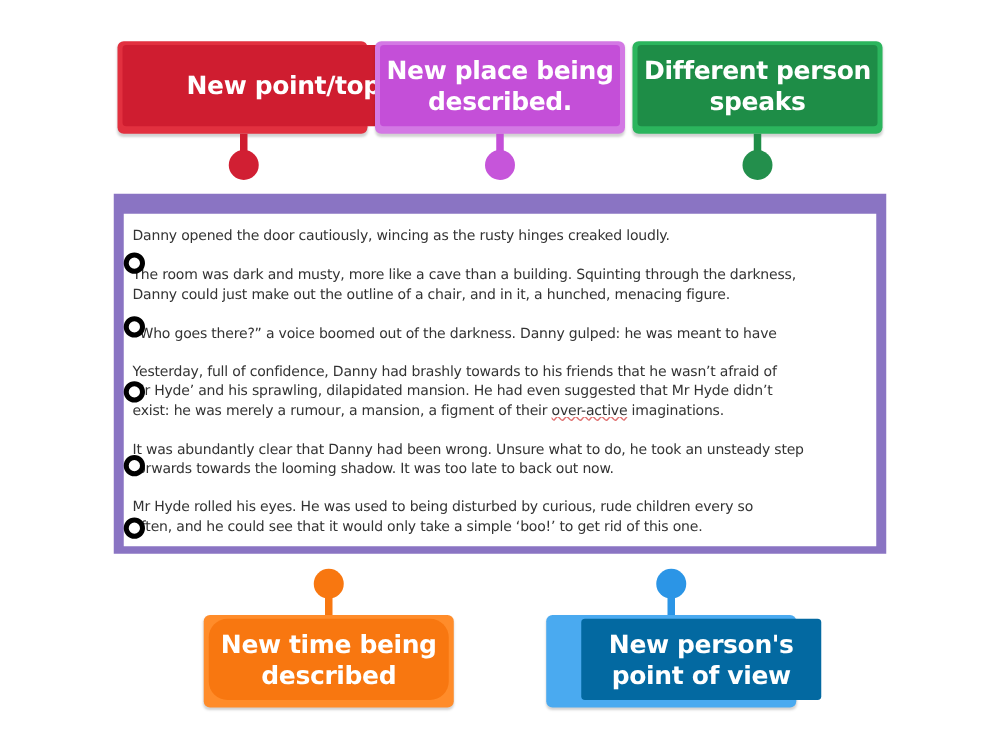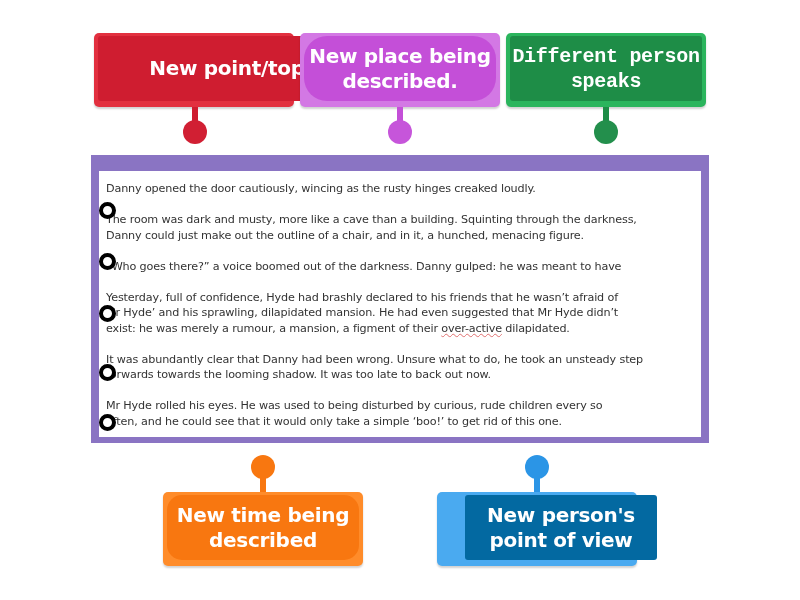--- a/index.html
+++ b/index.html
@@ -28,23 +28,23 @@
     font-size: 20px;
     line-height: 25px;
     letter-spacing: -0.3px;
   }
   .stem { position: absolute; width: 6px; }
   .dot { position: absolute; width: 24px; height: 24px; border-radius: 50%; }
 
   .red .label-box, .red.label-box { background: #e2303f; }
   .red .label-inner { background: #cf1d30; padding-left: 42px; }
   .purple.label-box { background: #d378e4; }
-  .purple .label-inner { background: #c44fd8; border-radius: 23px; }
+  .purple .label-inner { background: #c44fd8; }
   .green.label-box { background: #2bb55d; }
-  .green .label-inner { background: #1e8d47; font-family: Liberation Mono, monospace; }
+  .green .label-inner { background: #1e8d47; }
   .orange.label-box { background: #ff8c2a; }
   .orange .label-inner { background: #f87710; border-radius: 15px; }
   .blue.label-box { background: #4aaaf0; }
   .blue .label-inner { background: #0369a1; margin-left: 24px; }
 
   .panel {
     position: absolute; left: 91px; top: 155px;
     width: 618px; height: 288px;
     box-sizing: border-box;
     background: #8a74c3;
@@ -96,23 +96,23 @@
       <div>Danny opened the door cautiously, wincing as the rusty hinges creaked loudly.</div>
     </div>
     <div class="para">
       <div>The room was dark and musty, more like a cave than a building.  Squinting through the darkness,</div>
       <div>Danny could just make out the outline of a chair, and in it, a hunched, menacing figure.</div>
     </div>
     <div class="para">
       <div>“Who goes there?” a voice boomed out of the darkness.  Danny gulped: he was meant to have</div>
     </div>
     <div class="para">
-      <div>Yesterday, full of confidence, Hyde had brashly declared to his friends that he wasn’t afraid of</div>
+      <div>Yesterday, full of confidence, Danny had brashly towards to his friends that he wasn’t afraid of</div>
       <div>Mr Hyde’ and his sprawling, dilapidated mansion. He had even suggested that Mr Hyde didn’t</div>
-      <div><span>exist: he was merely a rumour, a mansion, a figment of their </span><span class="squiggle">over-active</span><span> dilapidated.</span></div>
+      <div><span>exist: he was merely a rumour, a mansion, a figment of their </span><span class="squiggle">over-active</span><span> imaginations.</span></div>
     </div>
     <div class="para">
       <div>It was abundantly clear that Danny had been wrong. Unsure what to do, he took an unsteady step</div>
       <div>forwards towards the looming shadow.  It was too late to back out now.</div>
     </div>
     <div class="para">
       <div>Mr Hyde rolled his eyes.  He was used to being disturbed by curious, rude children every so</div>
       <div>often, and he could see that it would only take a simple ‘boo!’ to get rid of this one.</div>
     </div>
   </div>

